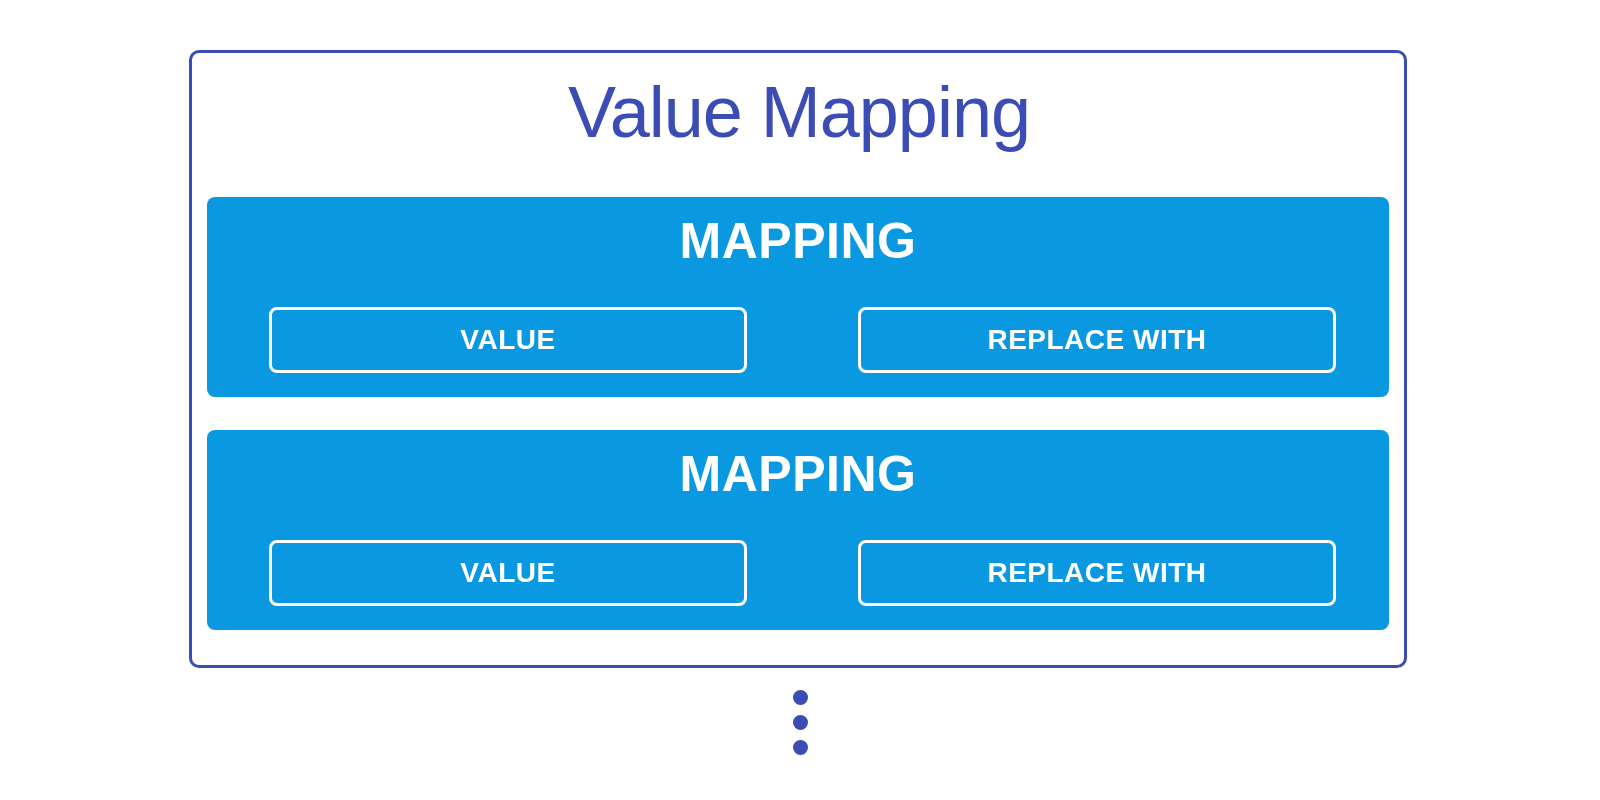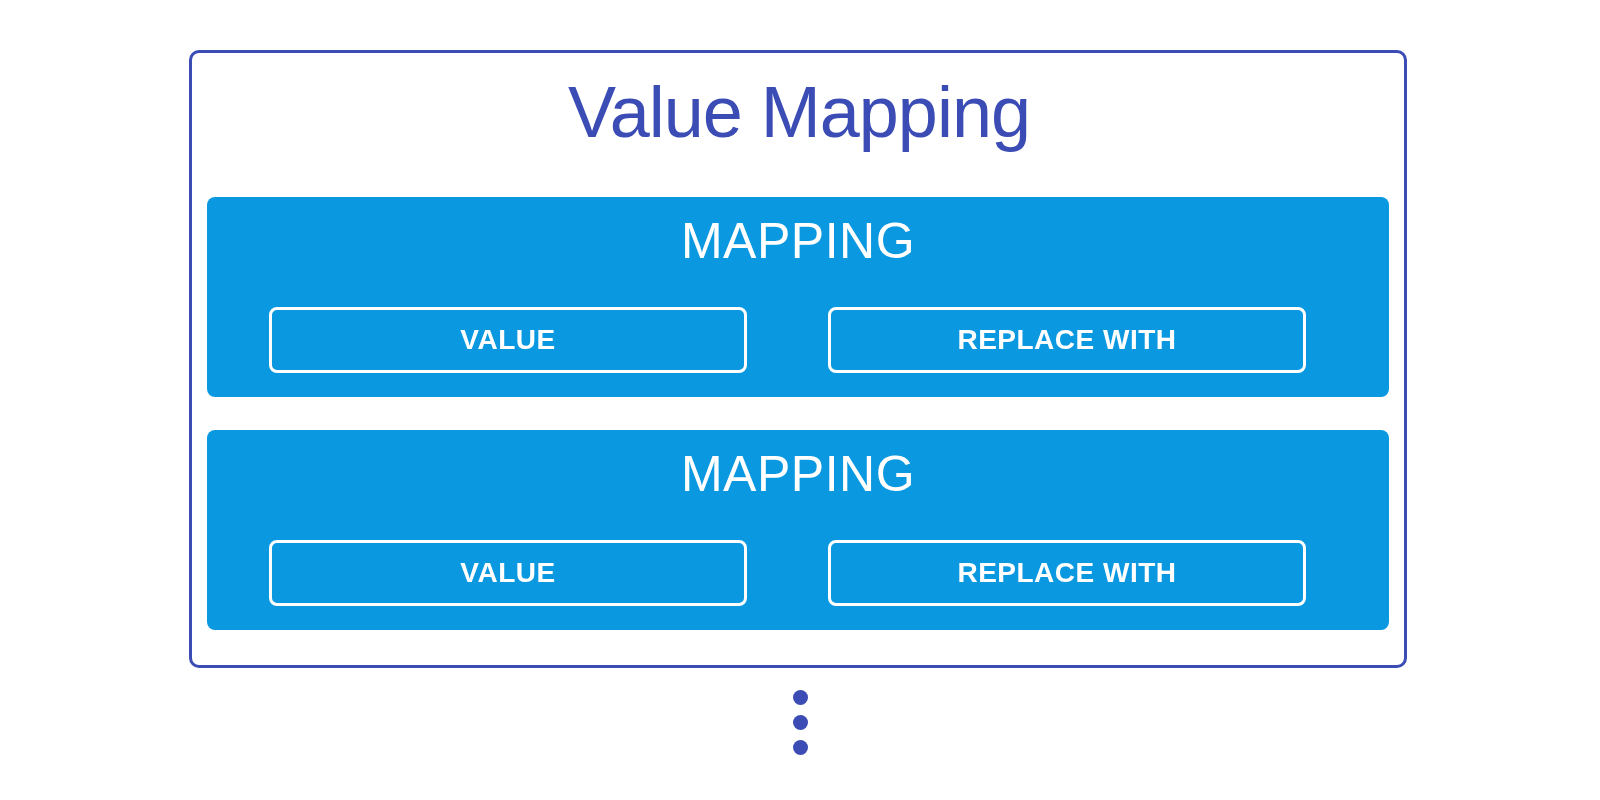--- a/index.html
+++ b/index.html
@@ -54,21 +54,21 @@
   .mapping-card.card-1 { top: 144px; }
   .mapping-card.card-2 { top: 377px; }
   .mapping-card-title {
     position: absolute;
     top: 19px;
     left: 0;
     right: 0;
     text-align: center;
     font-size: 50px;
     line-height: 1;
-    font-weight: 400;
+    font-weight: 700;
     color: #ffffff;
     letter-spacing: 0.5px;
     white-space: nowrap;
   }
   .field {
     position: absolute;
     top: 110px;
     height: 66px;
     width: 478px;
     border: 3px solid #ffffff;
@@ -76,21 +76,21 @@
     display: flex;
     align-items: center;
     justify-content: center;
     font-size: 28px;
     font-weight: 700;
     color: var(--field-text);
     letter-spacing: 0.5px;
     white-space: nowrap;
   }
   .field.value-field { left: 62px; }
-  .field.replace-field { left: 621px; }
+  .field.replace-field { left: 651px; }
   .ellipsis {
     position: absolute;
     top: 690px;
     left: 0;
     right: 0;
     display: flex;
     flex-direction: column;
     align-items: center;
     gap: 10px;
   }

